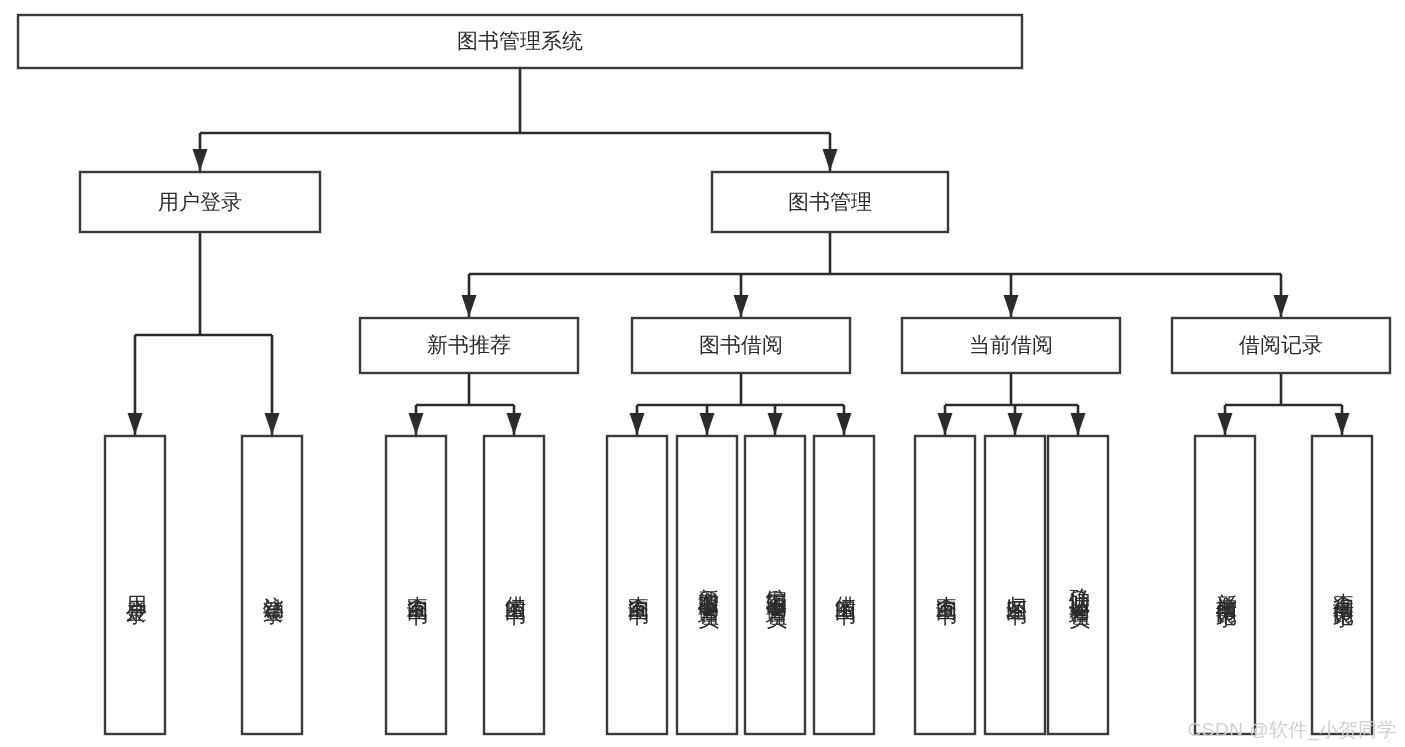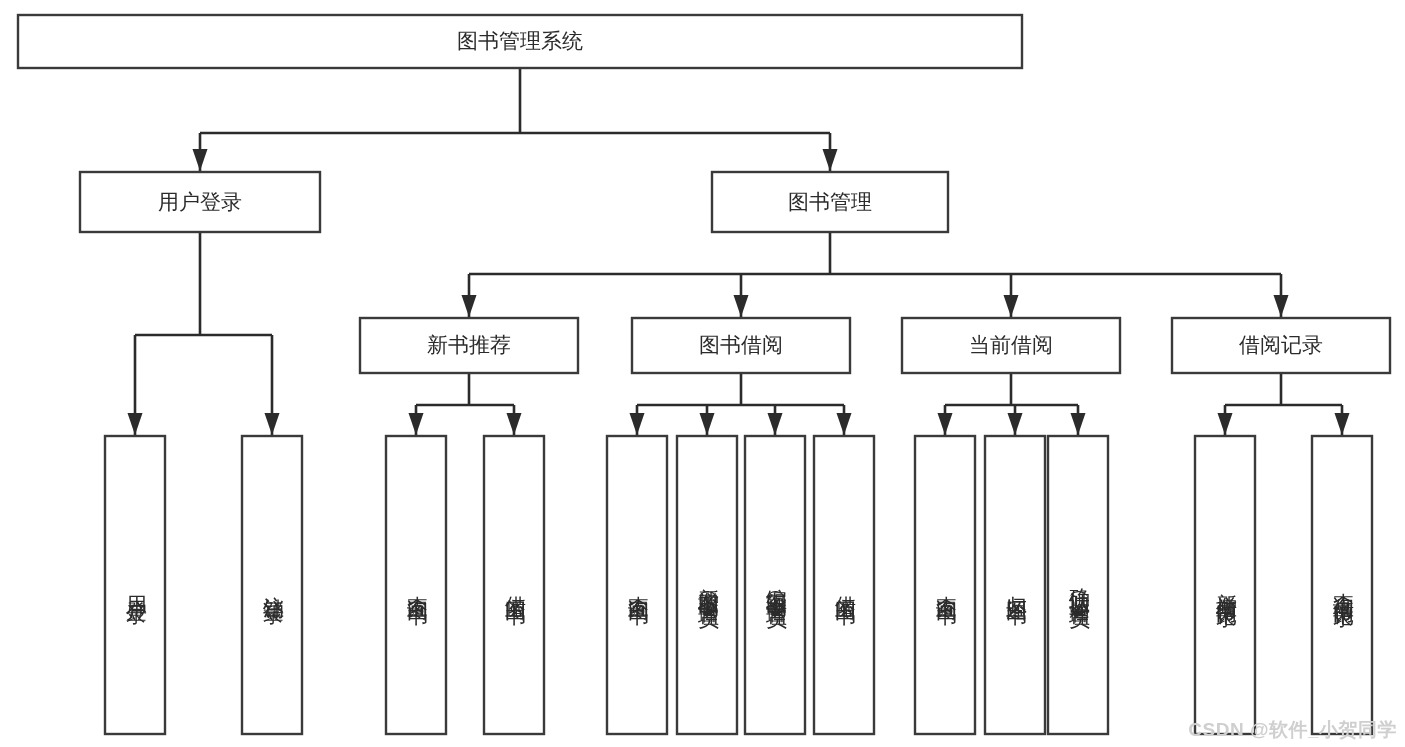--- a/index.html
+++ b/index.html
@@ -53,21 +53,20 @@
   .watermark {
     position: absolute;
     right: 8px;
     bottom: 4px;
     font-family: "Liberation Sans", "DejaVu Sans", sans-serif;
     font-size: 19px;
     color: #cfcfcf;
     letter-spacing: 0.5px;
     white-space: nowrap;
     user-select: none;
-    font-weight: bold;
   }
 </style>
 </head>
 <body>
 
 <div id="diagram-root">
   <svg id="diagram-svg" width="1405" height="747" viewBox="0 0 1405 747" xmlns="http://www.w3.org/2000/svg">
     <g id="edges-layer">
         <line x1="520" y1="68" x2="520" y2="133" class="edge-line"></line>
         <line x1="200" y1="133" x2="830" y2="133" class="edge-line"></line>

